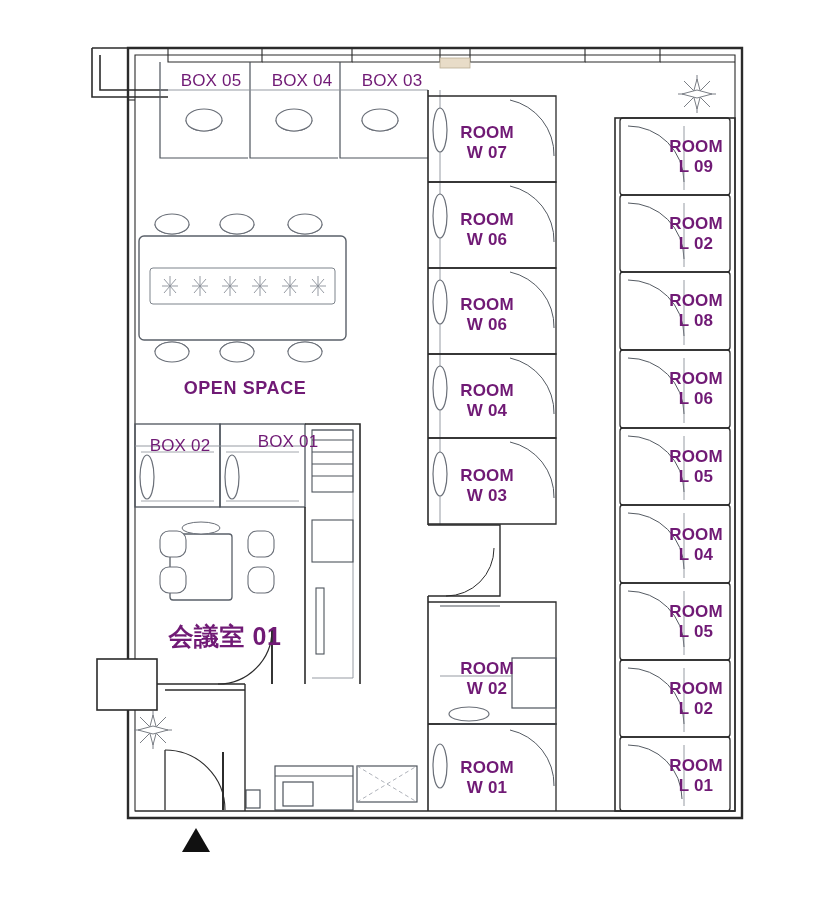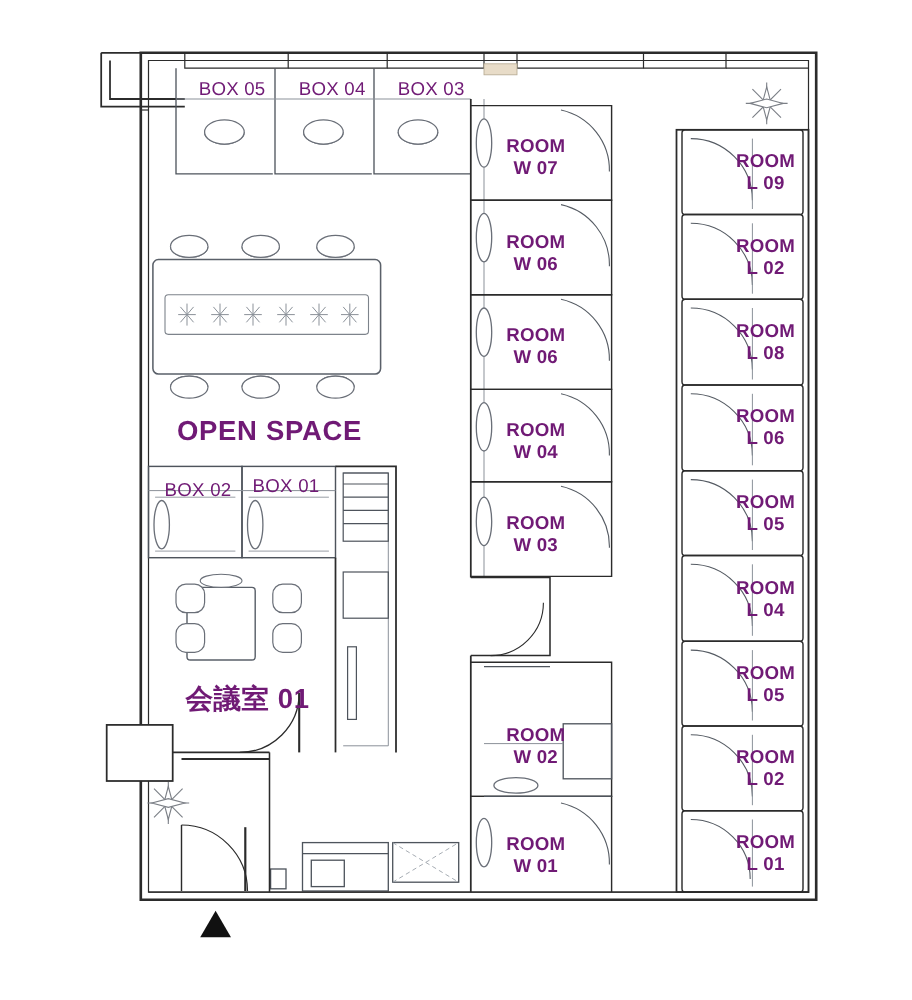--- a/index.html
+++ b/index.html
@@ -41,21 +41,21 @@
   .room-lbl .l2 {
     display: block;
     font-weight: 700;
   }
   .box-lbl {
     font-size: 17px;
     font-weight: 400;
     letter-spacing: 0.2px;
   }
   .open-lbl {
-    font-size: 25px;
+    font-size: 18px;
     font-weight: 700;
     letter-spacing: 0.6px;
   }
   .mtg-lbl {
     font-size: 25px;
     font-weight: 700;
     letter-spacing: 0.5px;
   }
 </style>
 </head>
@@ -293,21 +293,21 @@
 
   <g fill="none" stroke="#2b2b2b" stroke-width="1.1">
     <path d="M135,811 L735,811"></path>
   </g>
 </svg>
 
 <div class="lbl box-lbl" style="left:165px; top:71px; width:92px;">BOX 05</div>
 <div class="lbl box-lbl" style="left:257px; top:71px; width:90px;">BOX 04</div>
 <div class="lbl box-lbl" style="left:347px; top:71px; width:90px;">BOX 03</div>
 <div class="lbl box-lbl" style="left:140px; top:436px; width:80px;">BOX 02</div>
-<div class="lbl box-lbl" style="left:220px; top:432px; width:80px;">BOX 01</div>
+<div class="lbl box-lbl" style="left:220px; top:432px; width:80px;padding-left:28px;">BOX 01</div>
 
 <div class="lbl open-lbl" style="left:140px; top:378px; width:210px;">OPEN SPACE</div>
 
 <div class="lbl mtg-lbl" style="left:140px; top:622px; width:170px;">会議室 01</div>
 
 <div class="lbl room-lbl two-line" style="left:451px; top:123px; width:72px;">
   <span>ROOM</span>
   <span class="l2">W 07</span>
 </div>
 <div class="lbl room-lbl two-line" style="left:451px; top:210px; width:72px;">

